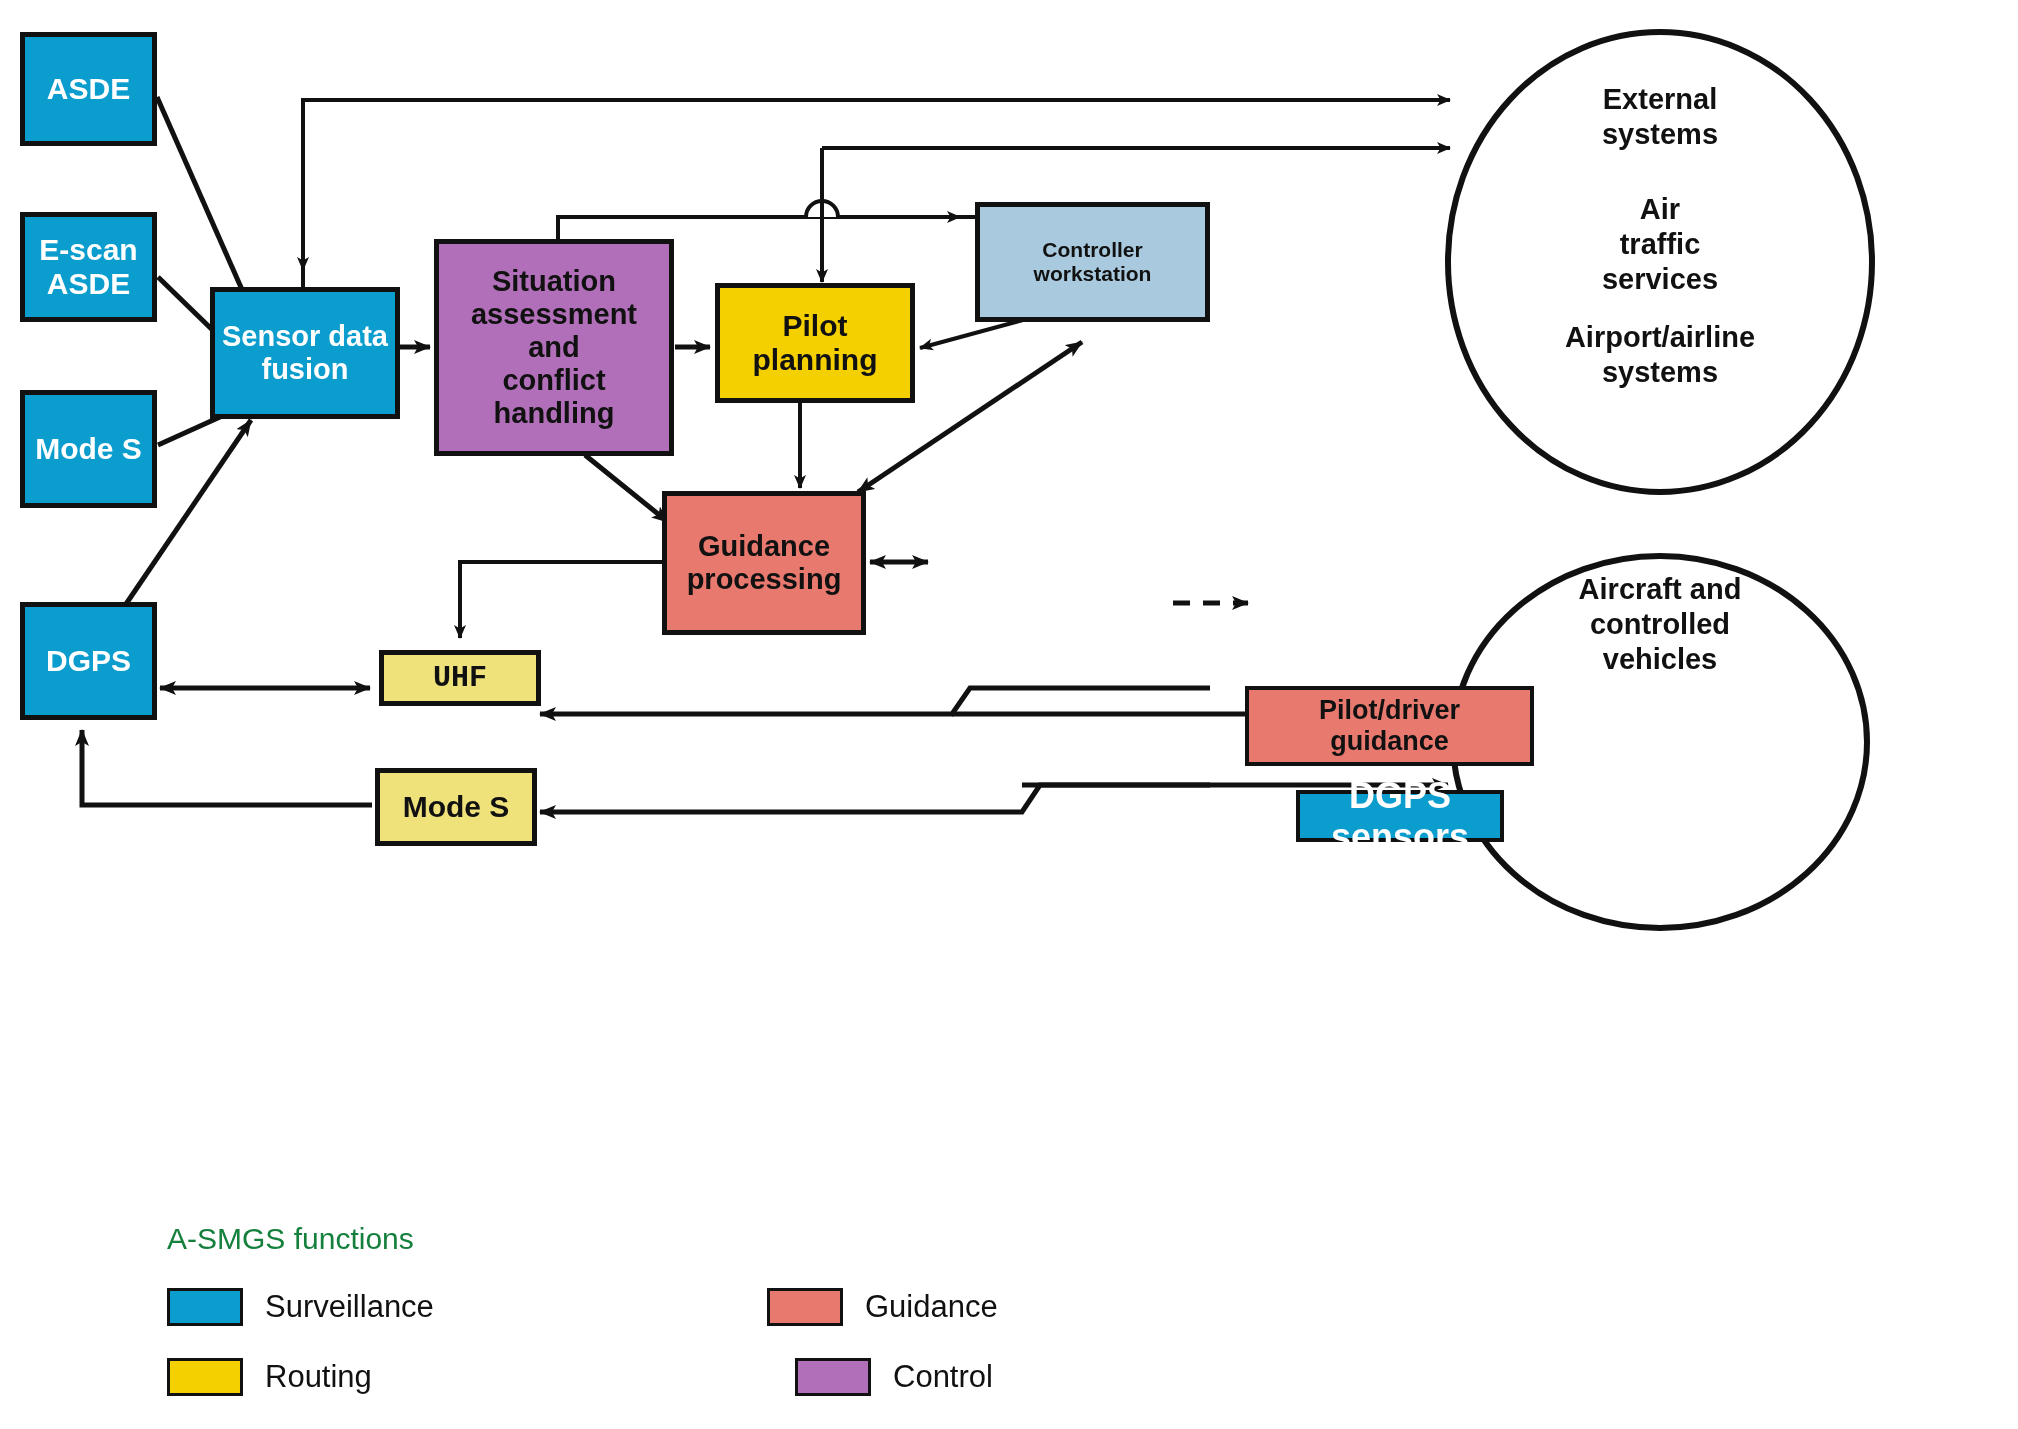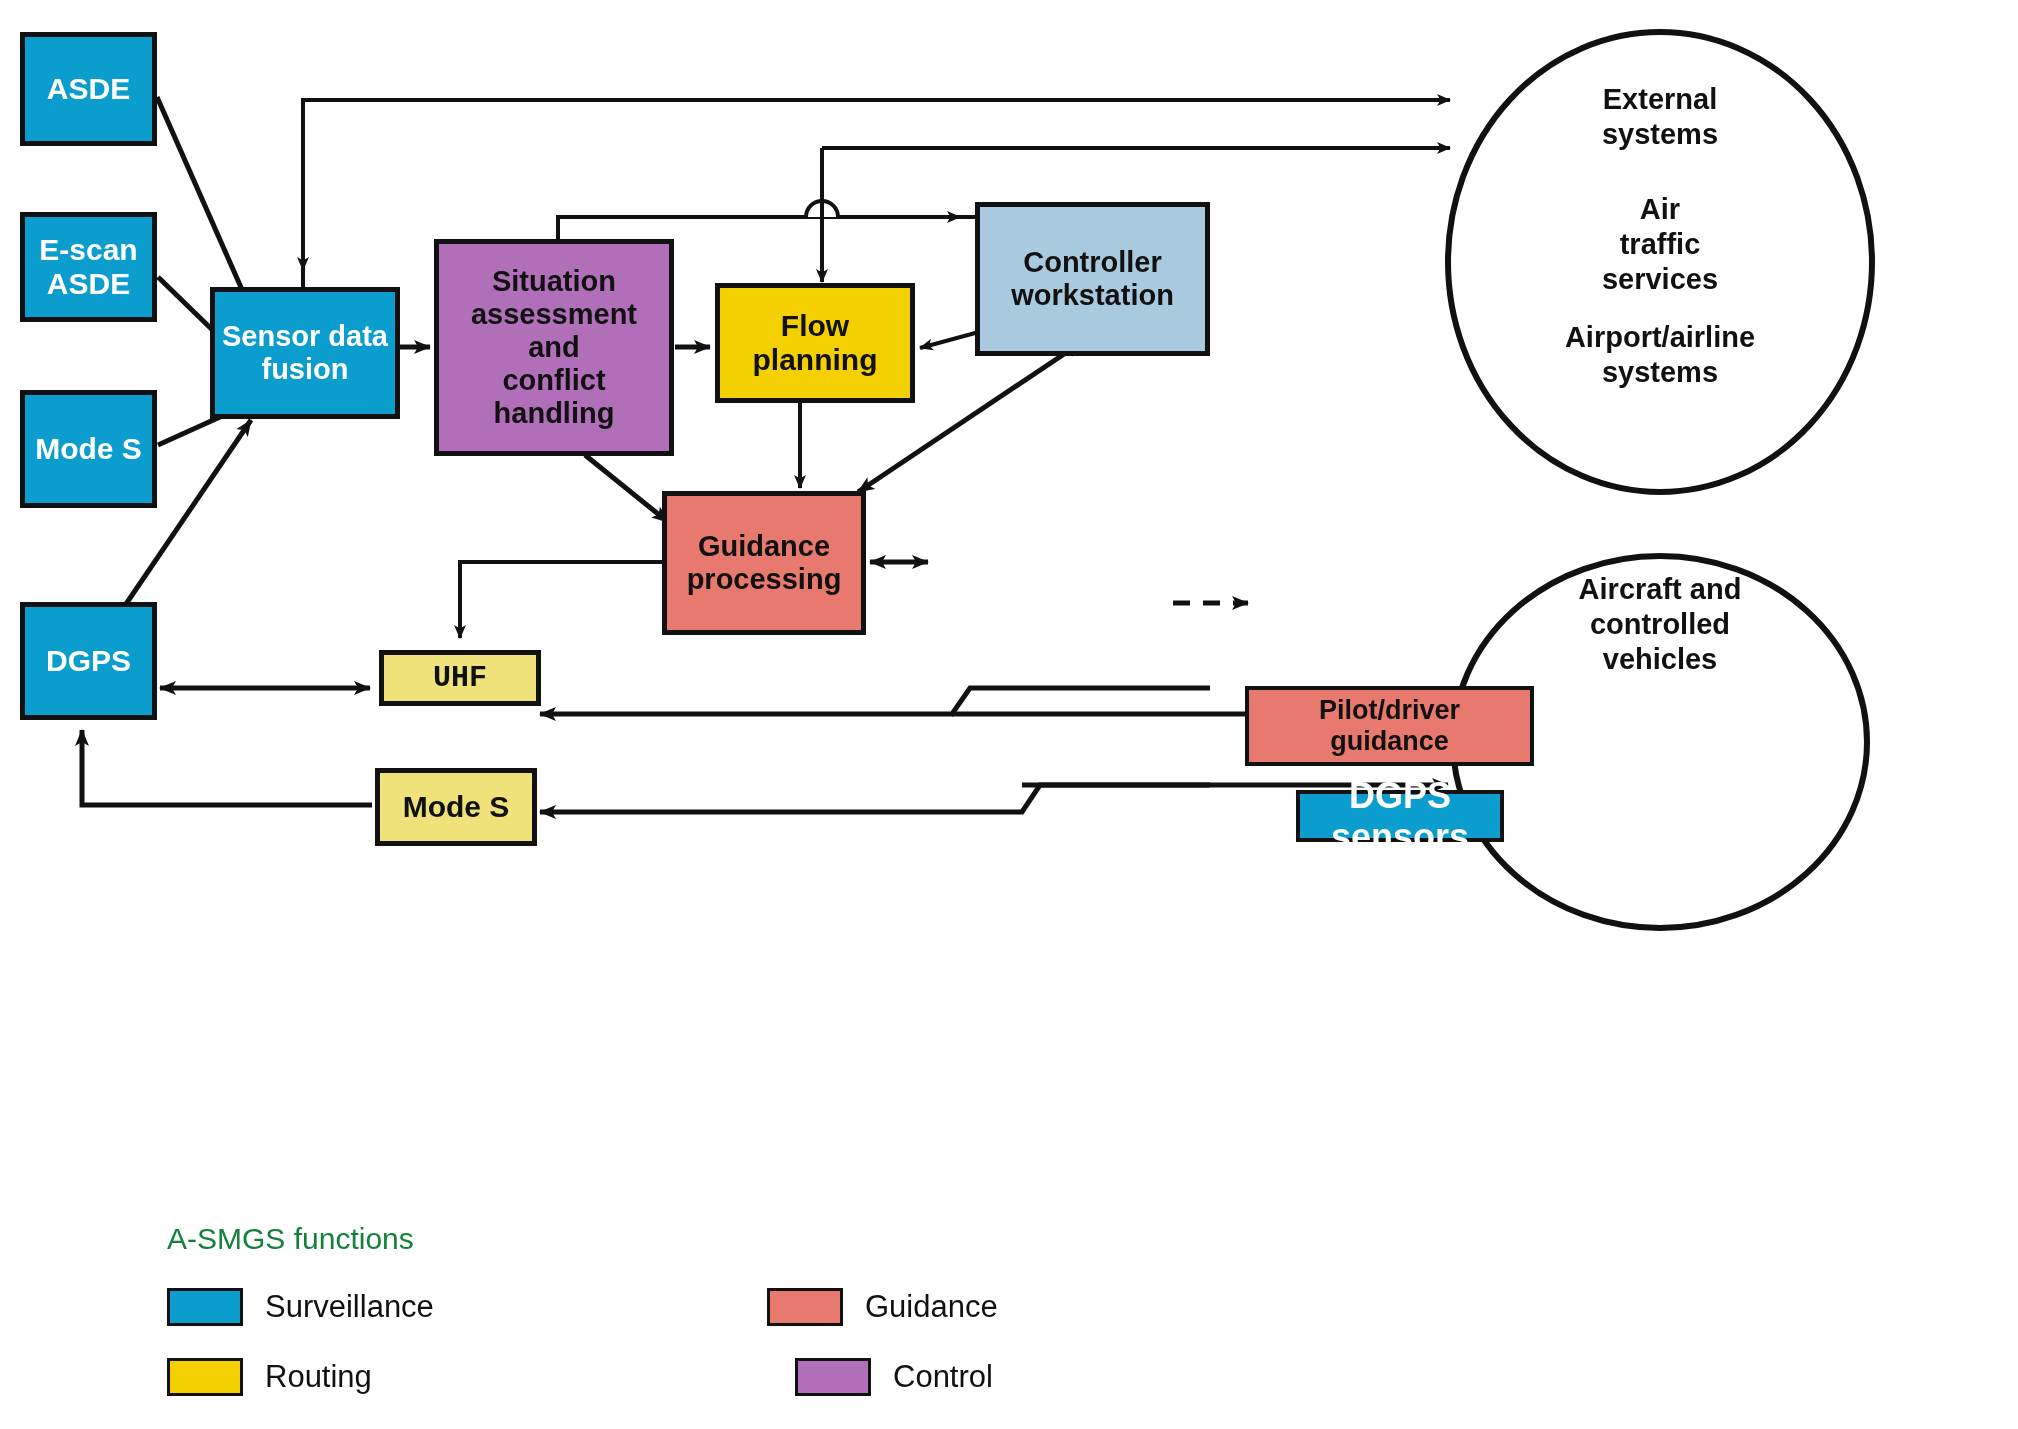--- a/index.html
+++ b/index.html
@@ -218,26 +218,26 @@
       <span>Situation</span><br>
       <span>assessment</span><br>
       <span>and</span><br>
       <span>conflict</span><br>
       <span>handling</span>
     </span>
   </div>
 
   <div class="node n-route" style="left:715px; top:283px; width:200px; height:120px; font-size:30px;">
     <span class="lbl">
-      <span>Flow</span><br>
+      <span>Pilot</span><br>
       <span>planning</span>
     </span>
   </div>
 
-  <div class="node n-work" style="left:975px; top:202px; width:235px; height:154px; font-size:29px;">
+  <div class="node n-work" style="left:975px; top:202px; width:235px; height:120px; font-size:21px;">
     <span class="lbl">
       <span>Controller</span><br>
       <span>workstation</span>
     </span>
   </div>
 
   <div class="node n-guid" style="left:662px; top:491px; width:204px; height:144px; font-size:29px;">
     <span class="lbl">
       <span>Guidance</span><br>
       <span>processing</span>

